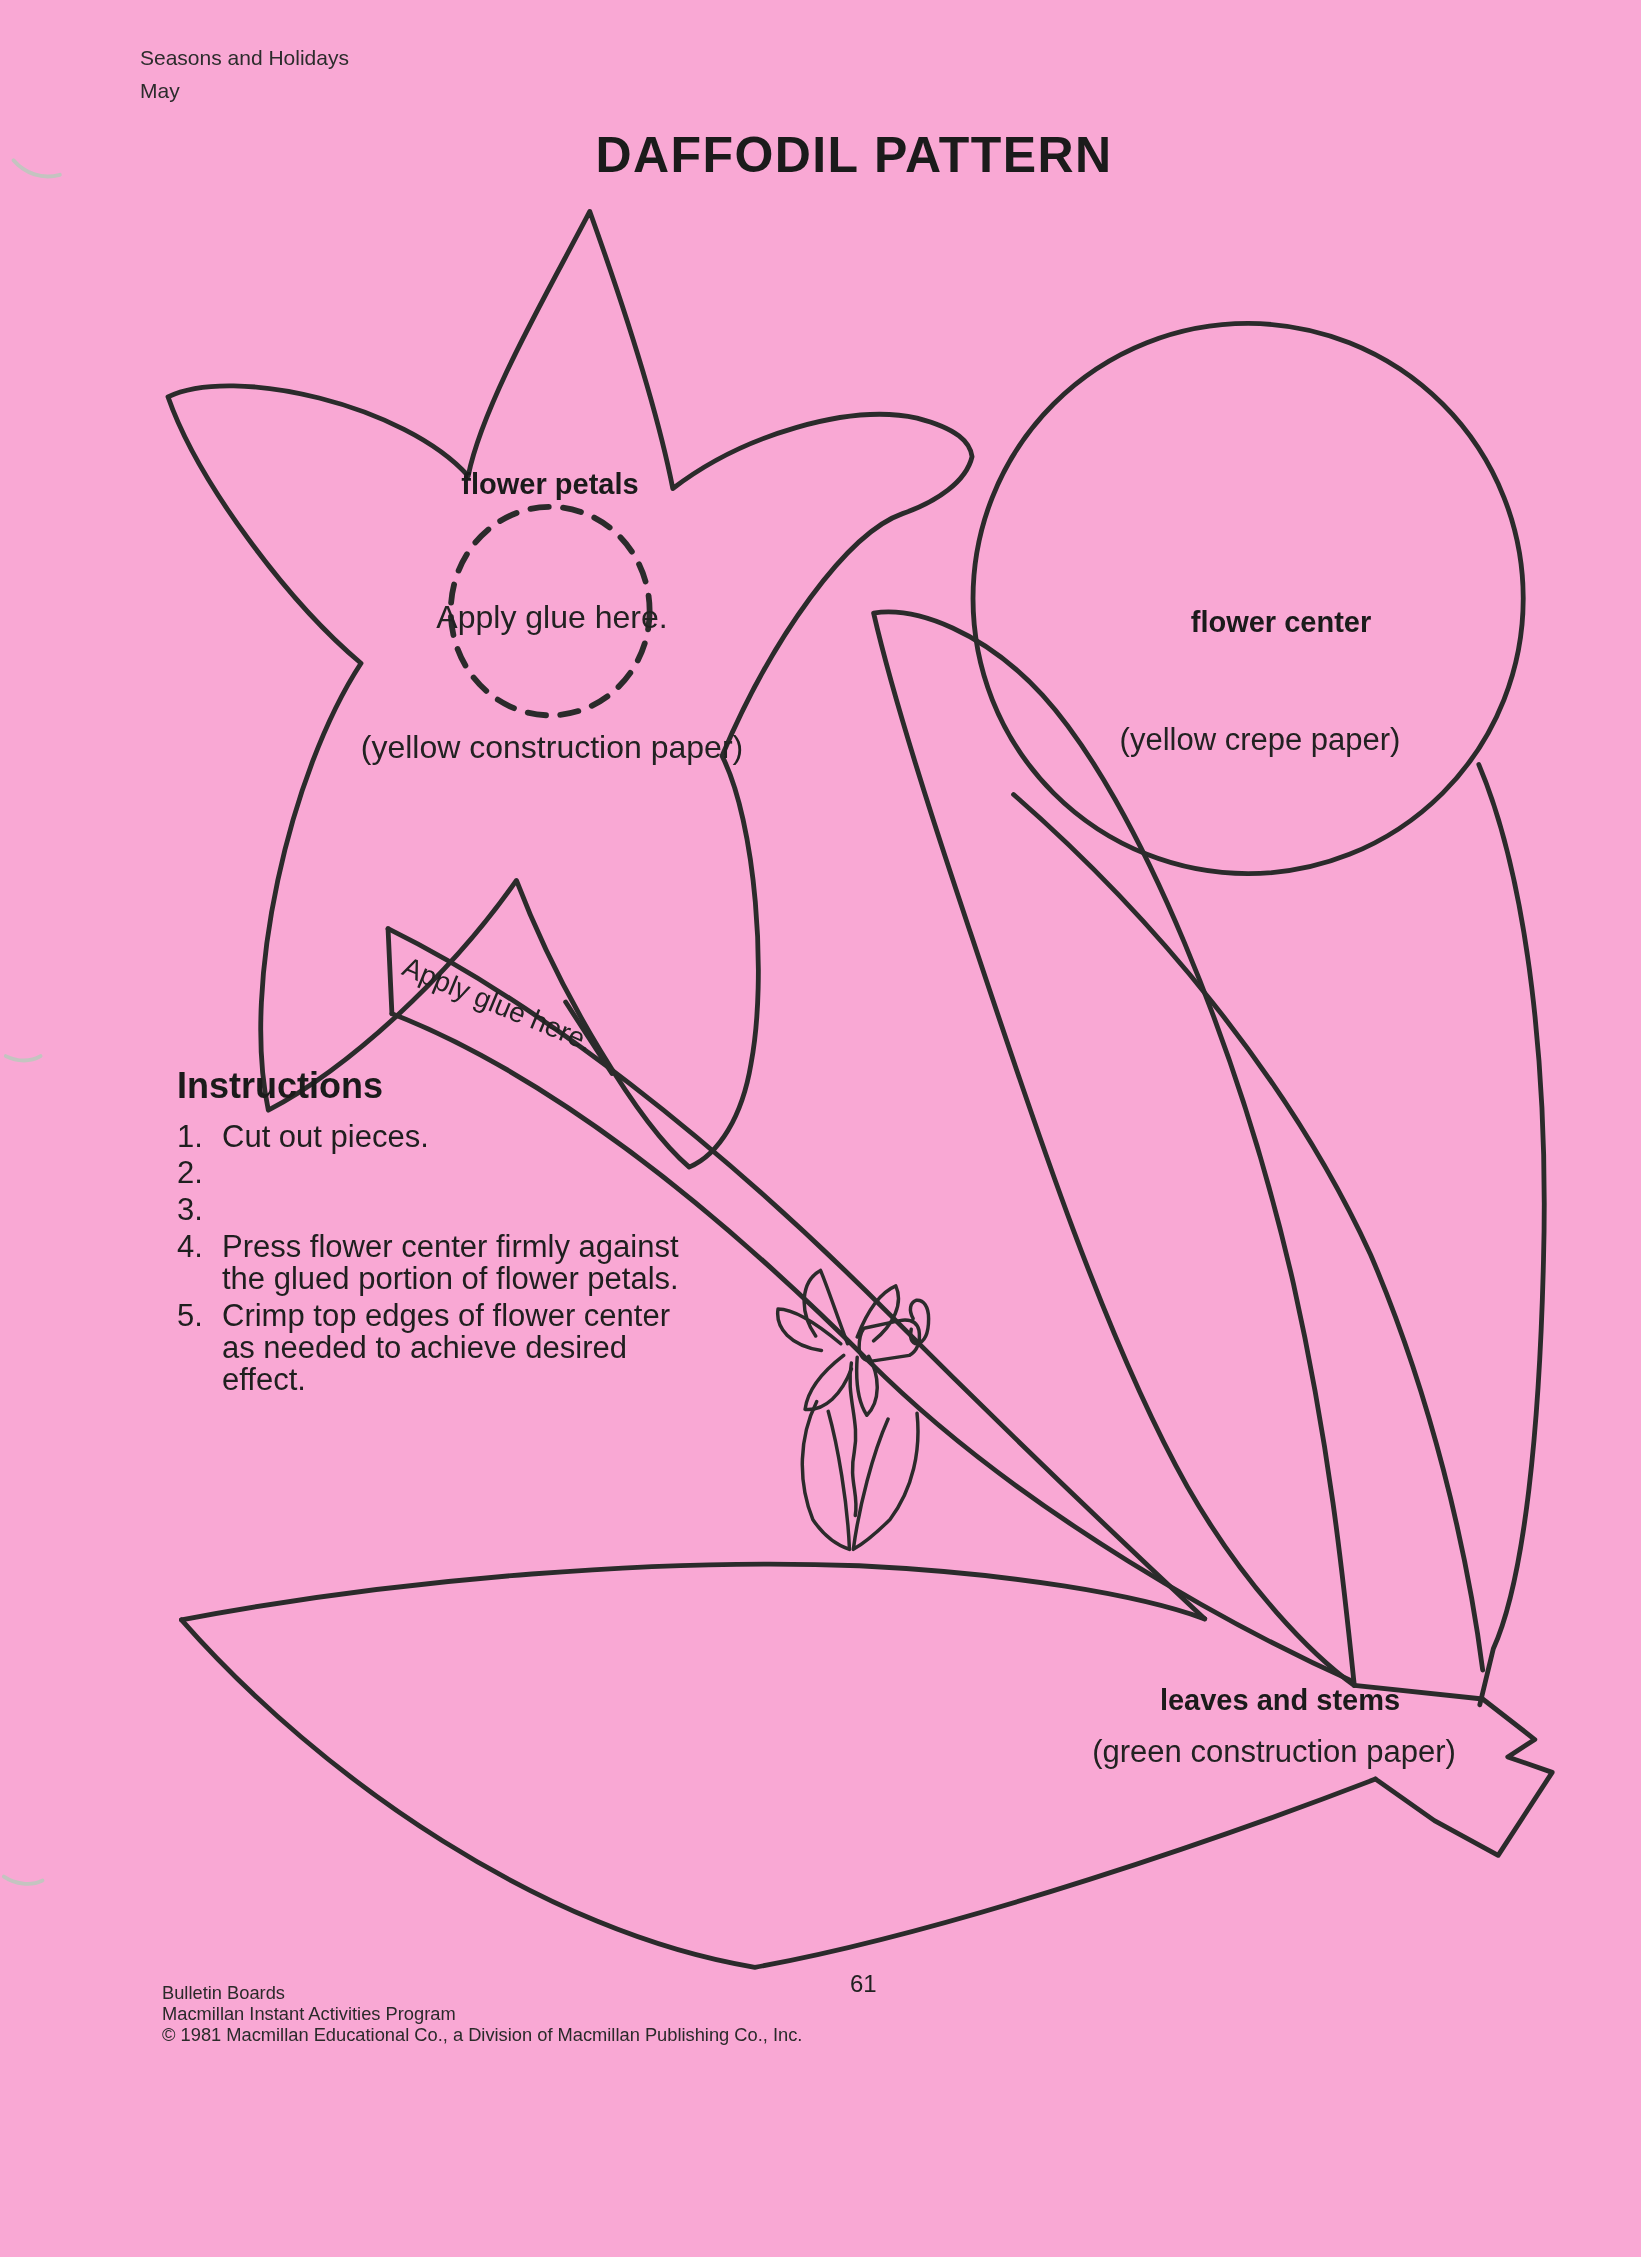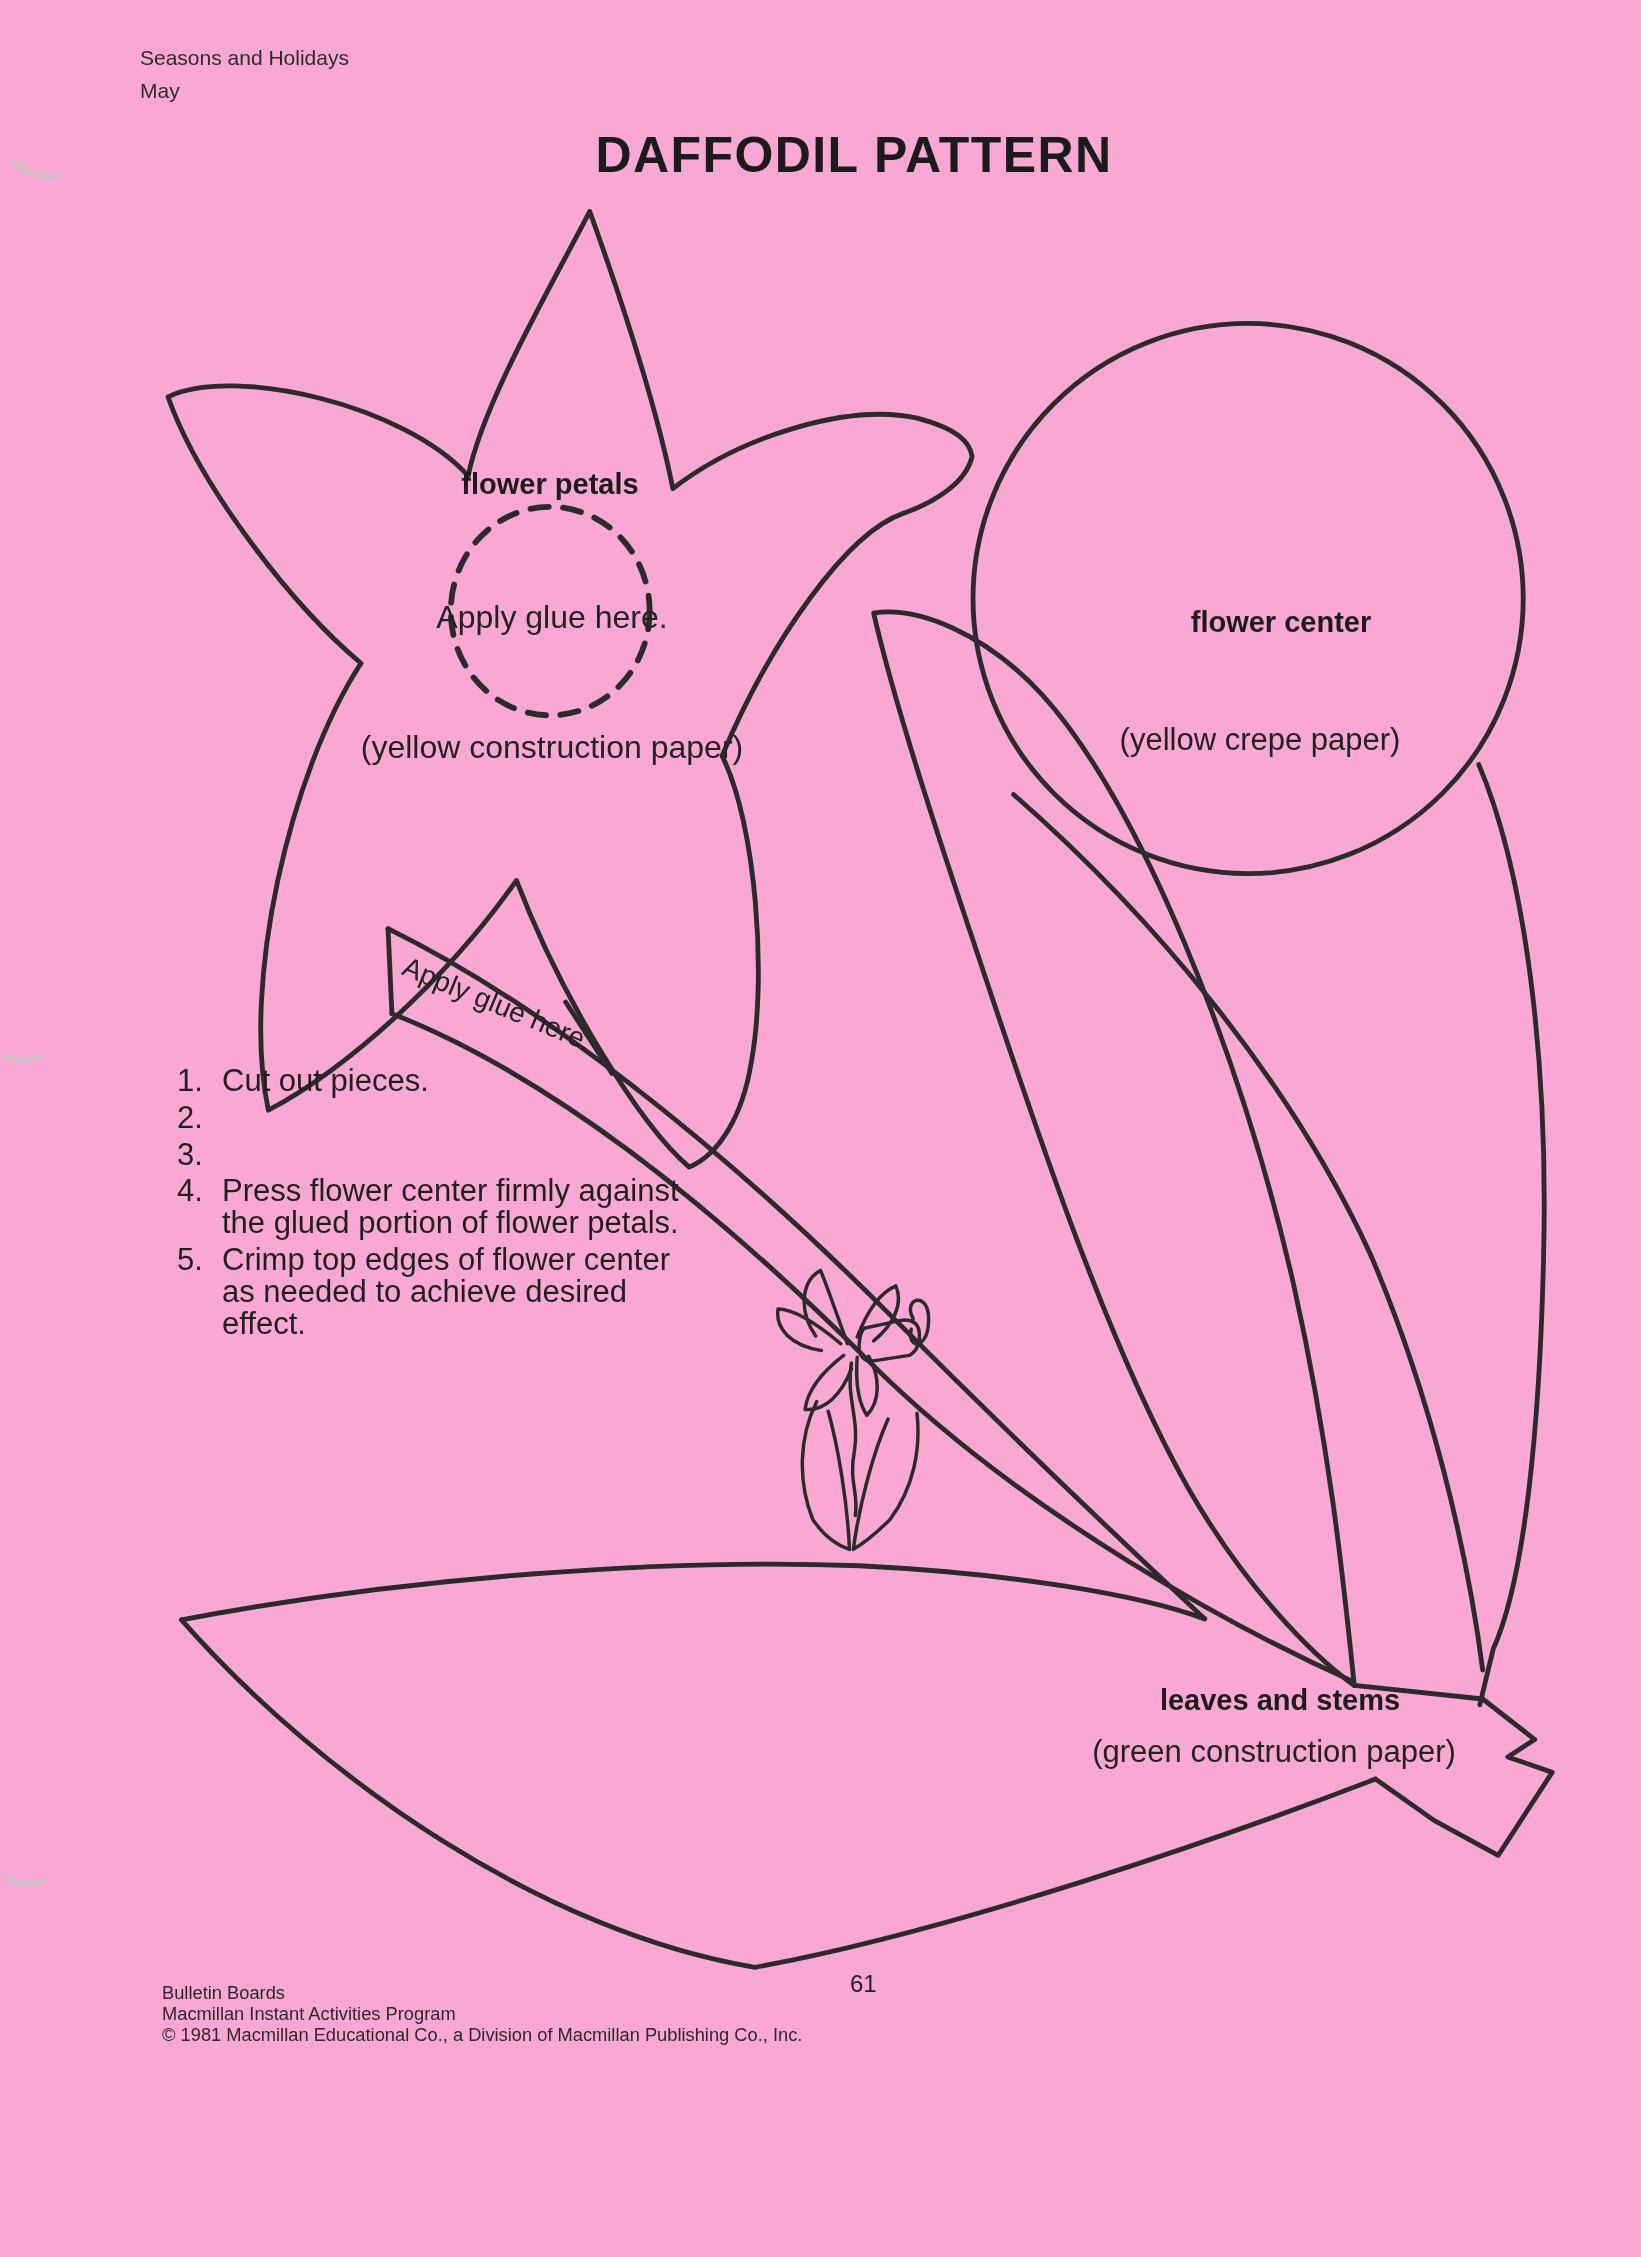--- a/index.html
+++ b/index.html
@@ -111,20 +111,21 @@
   <div class="abs ctr lblb" style="left:550px;top:468px;">flower petals</div>
   <div class="abs ctr lbl" style="left:552px;top:599px;">Apply glue here.</div>
   <div class="abs ctr lbl" style="left:526px;top:729px;margin-left:26px;">(yellow construction paper)</div>
 
   <div class="abs ctr lblb" style="left:1265px;top:606px;margin-left:16px;">flower center</div>
   <div class="abs ctr lbl2" style="left:1260px;top:722px;">(yellow crepe paper)</div>
 
   <div class="abs banner-text" style="left:410px;top:951px;">Apply glue here.</div>
 
   <div class="ins">
+    <div class="ins-h">Instructions</div>
     <ol>
       <li>
         <span class="num">1.</span>
         <span class="txt">Cut out pieces.</span>
       </li>
       <li>
         <span class="num">2.</span>
       </li>
       <li>
         <span class="num">3.</span>

